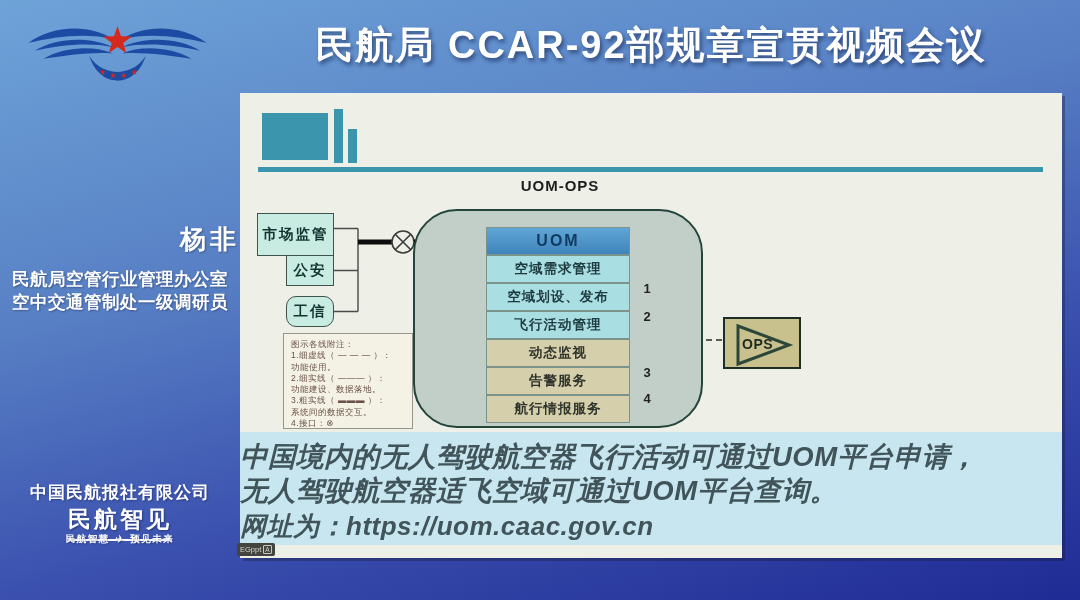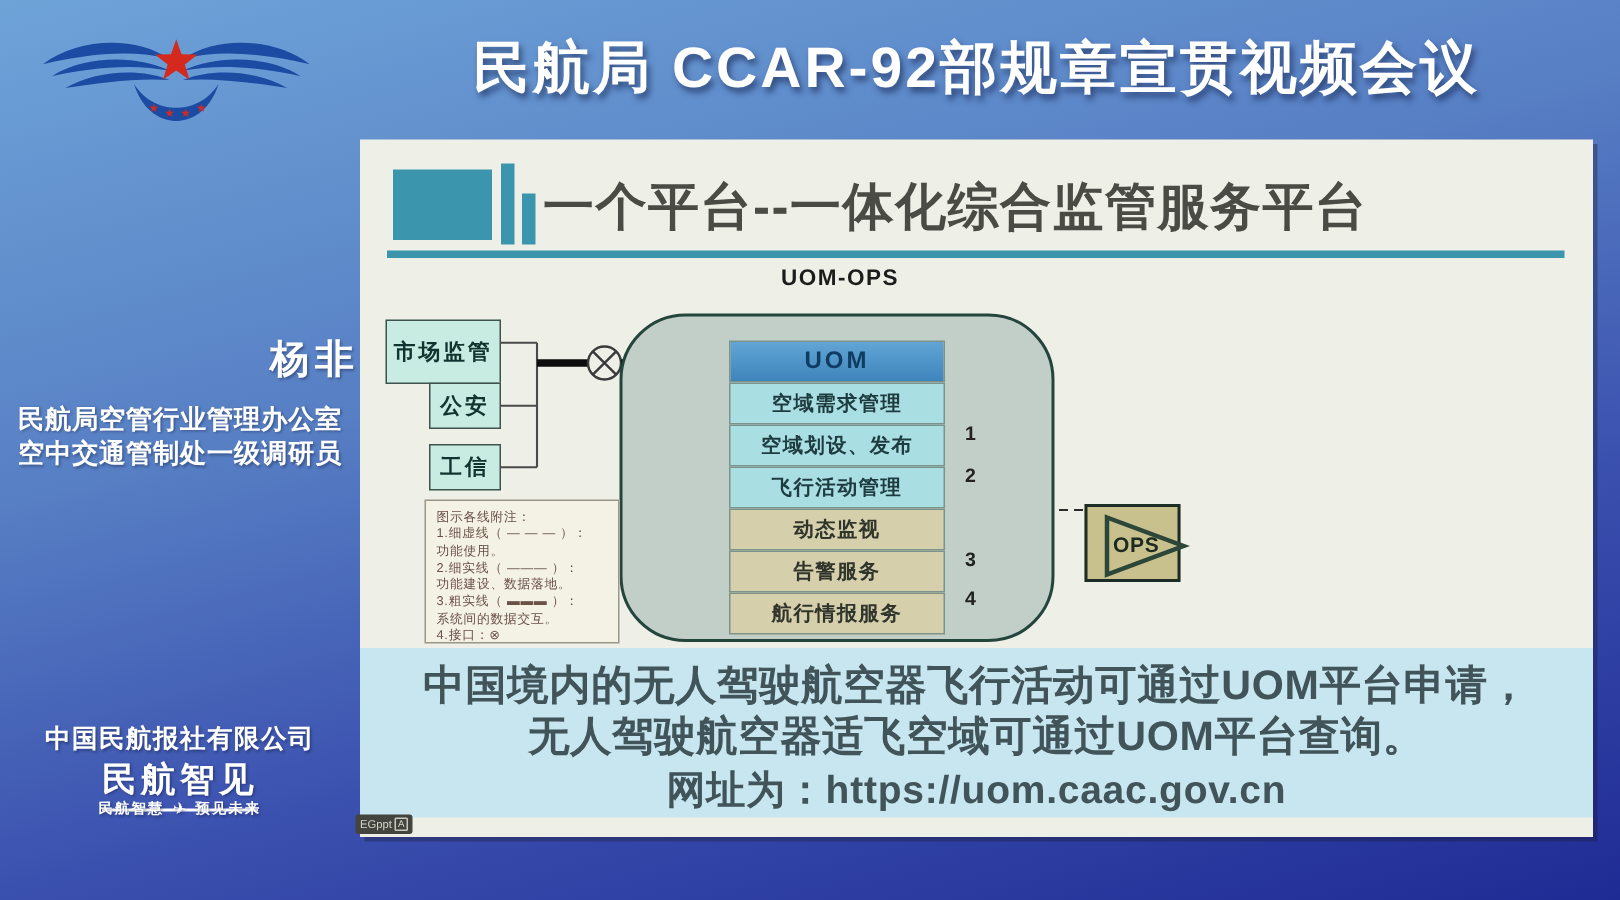--- a/index.html
+++ b/index.html
@@ -45,21 +45,21 @@
 
   .diagram-svg{left:0;top:0;width:822px;height:465px;pointer-events:none;}
 
   .mint-box{
     background:#c9ece2;border:1.5px solid #3f524c;box-sizing:border-box;
     display:flex;align-items:center;justify-content:center;
     font-size:14.5px;font-weight:700;color:#113430;letter-spacing:2px;
   }
   .mbox1{left:17px;top:120px;width:77px;height:43px;}
   .mbox2{left:46px;top:162px;width:48px;height:31px;}
-  .mbox3{left:46px;top:203px;width:48px;height:31px;}
+  .mbox3{left:46px;top:203px;width:48px;height:31px;border-radius:10px;}
 
   .container-shape{
     left:173px;top:116px;width:290px;height:219px;border-radius:44px;
     background:#c2cec8;border:2.5px solid #23453b;box-sizing:border-box;
   }
   .stack-row{
     left:246px;width:144px;height:28px;box-sizing:border-box;
     border:1px solid #7c938c;display:flex;align-items:center;justify-content:center;
     font-size:13.5px;font-weight:700;letter-spacing:1px;
   }
@@ -69,28 +69,28 @@
 
   .conn-num{font-size:13px;font-weight:700;color:#222;width:14px;text-align:center;}
 
   .legend{
     left:43px;top:240px;width:130px;height:96px;box-sizing:border-box;
     background:#f4f2e4;border:1px solid #98968a;padding:5px 7px;
     font-size:8.5px;line-height:11.3px;color:#6a5047;font-weight:400;letter-spacing:.5px;
   }
 
   .ops-box{
-    left:483px;top:224px;width:64px;height:52px;box-sizing:border-box;
-    background:#c9c18d;border:2px solid #1c2d26;margin-top:19px;
+    left:483px;top:224px;width:78px;height:52px;box-sizing:border-box;
+    background:#c9c18d;border:2px solid #1c2d26;
   }
   .ops-tri{position:absolute;left:0;top:0;width:78px;height:52px;}
   .ops-label{position:absolute;left:17px;top:17px;font-size:14px;font-weight:800;color:#1d2a1f;letter-spacing:.5px;}
 
   .footer-band{left:0;top:339px;width:822px;height:113px;background:#c8e6ef;color:#40545a;}
-  .f-line{position:absolute;left:0;width:822px;text-align:center;white-space:nowrap;}
+  .f-line{position:absolute;left:0;width:822px;white-space:nowrap;font-style:italic;}
   .f1{top:7px;font-size:27.5px;font-weight:600;letter-spacing:.5px;}
   .f2{top:41px;font-size:27.5px;font-weight:600;letter-spacing:.5px;}
   .f3{top:77px;font-size:26px;font-weight:600;letter-spacing:.5px;}
 
   .watermark{
     left:237px;top:543px;height:13px;background:#44443e;border-radius:2px;
     display:flex;align-items:center;gap:2px;padding:0 3px;z-index:5;
     color:#d5d5cc;font-size:7.5px;line-height:13px;
   }
   .wm-icon{border:1px solid #c9c9c0;font-size:6.5px;line-height:7px;padding:0 1px;border-radius:1px;}
@@ -132,21 +132,20 @@
   <span>民航智慧</span>
   <span class="plane">✈</span>
   <span>预见未来</span>
 </div>
 
 <div class="abs slide">
 
   <div class="abs deco deco1"></div>
   <div class="abs deco deco2"></div>
   <div class="abs deco deco3"></div>
-  <div class="abs slide-title">一个平台--一体化综合监管服务平台</div>
   <div class="abs title-rule"></div>
 
   <div class="abs uom-ops-label">UOM-OPS</div>
 
   <svg class="abs diagram-svg" viewBox="0 0 822 465">
     <g stroke="#4a4a4a" stroke-width="1.4" fill="none">
       <path d="M94,135.5 H118 M94,177.5 H118 M94,218.5 H118 M118,135.5 V218.5"></path>
     </g>
     <path d="M118,149 H152" stroke="#0d0d0d" stroke-width="5" fill="none"></path>
     <circle cx="163" cy="149" r="11" stroke="#3a3a3a" stroke-width="1.6" fill="#eef0e8"></circle>

